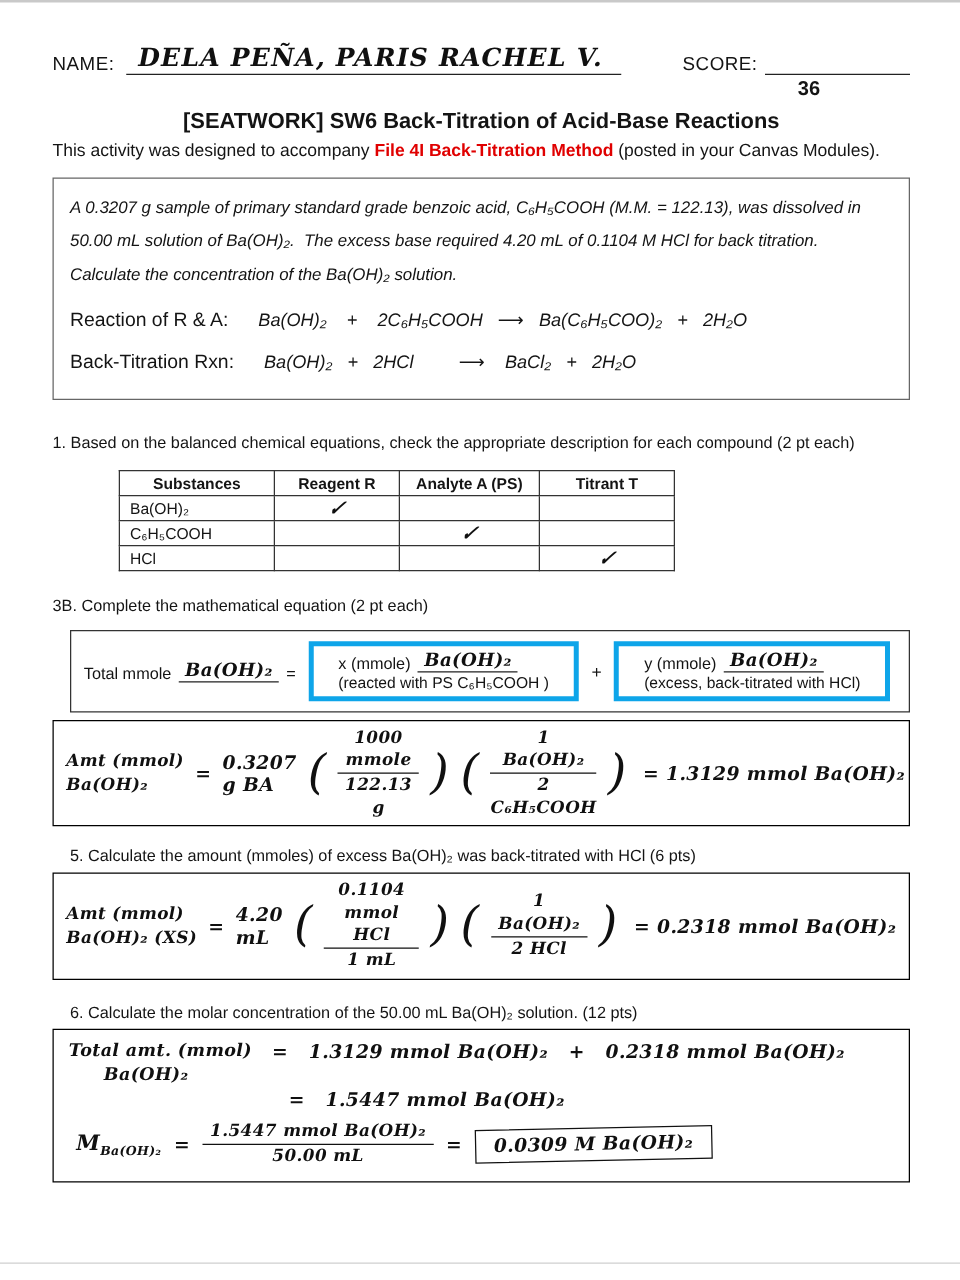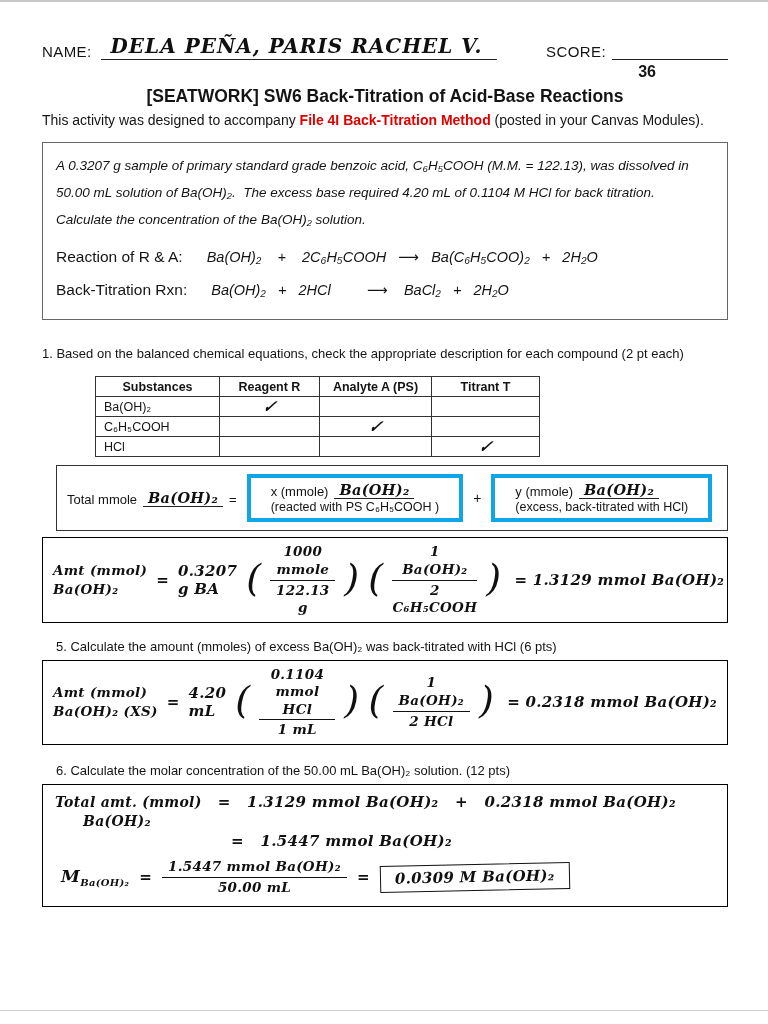--- a/index.html
+++ b/index.html
@@ -149,20 +149,21 @@
       </tr>
       <tr>
         <td class="sub">HCl</td>
         <td class="chk"><span class="hand check"></span></td>
         <td class="chk"><span class="hand check"></span></td>
         <td class="chk"><span class="hand check">✓</span></td>
       </tr>
     </tbody>
   </table>
 
+  <p class="qtext" style="margin-top:18px;">3B.  Complete the mathematical equation (2 pt each)</p>
   <div class="eq-box">
     <div class="eq-left">
       <span>Total mmole</span>
       <span class="blank-fill"><span class="hand">Ba(OH)₂</span></span>
       <span>=</span>
     </div>
     <div class="eq-cell">
       <div class="eq-cell-top">
         <span>x (mmole)</span>
         <span class="blank-fill"><span class="hand">Ba(OH)₂</span></span>

